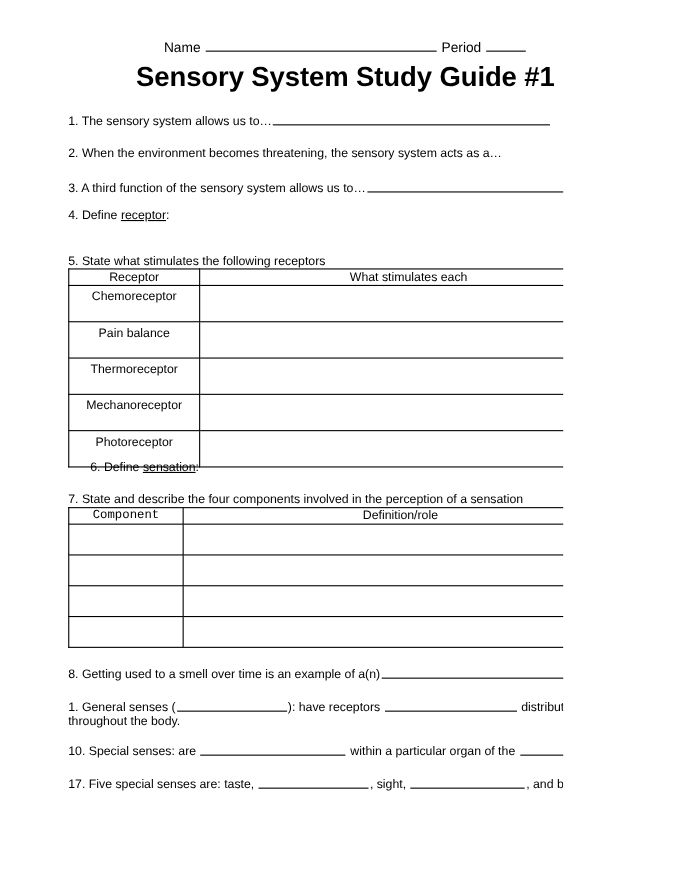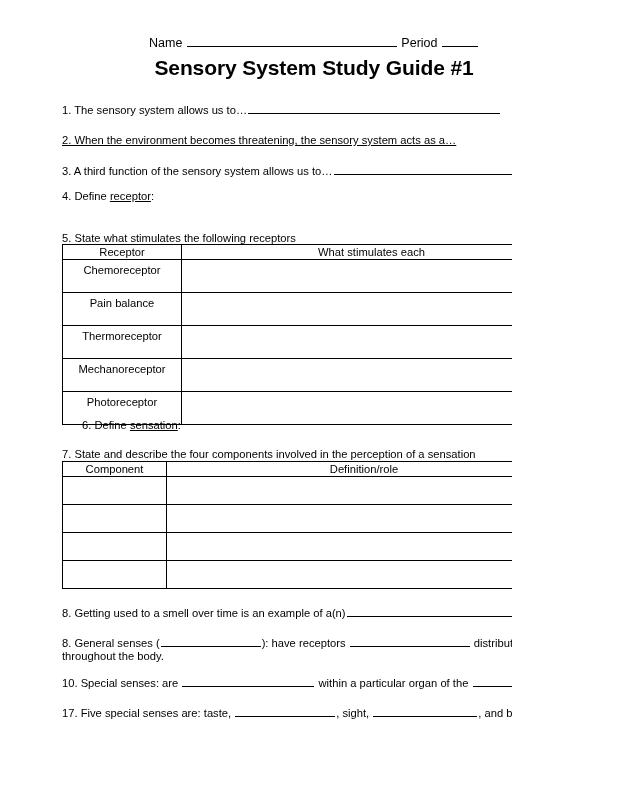--- a/index.html
+++ b/index.html
@@ -38,21 +38,21 @@
   }
   .blank-name { width: 210px; }
   .blank-period { width: 36px; }
 
   .doc-title {
     position: absolute;
     top: 56px;
     left: 0;
     width: 628px;
     text-align: center;
-    font-size: 21px;
+    font-size: 25px;
     font-weight: bold;
     letter-spacing: -0.1px;
     white-space: nowrap;
   }
 
   
   .q {
     position: absolute;
     left: 62px;
     font-size: 11.2px;
@@ -103,21 +103,21 @@
     line-height: 16px;
     padding-top: 2px;
   }
   
   #table-components {
     left: 62px;
     top: 461px;
     width: 500px;
   }
   #table-components td.lbl,
-  #table-components th.c1 { width: 103px; }
+  #table-components th.c1 { width: 103px; font-family: Liberation Mono, monospace; }
   #table-components td {
     height: 27px;
   }
 </style>
 </head>
 <body>
 
 <div id="page">
 
   <div class="name-line">
@@ -126,21 +126,21 @@
     <span>Period</span>
     <span class="blank blank-period"></span>
   </div>
 
   <div class="doc-title">Sensory System Study Guide #1</div>
 
   <div class="q" style="top:102px;">
     <span>1. The sensory system allows us to…</span><span class="blank b1"></span>
   </div>
 
-  <div class="q" style="top:133px;text-decoration:underline;">
+  <div class="q" style="top:133px;">
     <span>2. When the environment becomes threatening, the sensory system acts as a…</span>
   </div>
 
   <div class="q" style="top:163px;">
     <span>3. A third function of the sensory system allows us to…</span><span class="blank b3"></span>
   </div>
 
   <div class="q" style="top:189px;">
     <span>4. Define </span><span class="u">receptor</span><span>:</span>
   </div>
@@ -213,21 +213,21 @@
         <td></td>
       </tr>
     </tbody>
   </table>
 
   <div class="q" style="top:605px;text-align:center;">
     <span>8. Getting used to a smell over time is an example of a(n)</span><span class="blank b8"></span>
   </div>
 
   <div class="q" style="top:635px;">
-    <span>8. General senses (</span><span class="blank b9a"></span><span>): have receptors </span><span class="blank b9b"></span><span> distributed</span>
+    <span>1. General senses (</span><span class="blank b9a"></span><span>): have receptors </span><span class="blank b9b"></span><span> distributed</span>
   </div>
   <div class="q" style="top:649px;">
     <span>throughout the body.</span>
   </div>
 
   <div class="q" style="top:675px;">
     <span>10. Special senses: are </span><span class="blank b10a"></span><span> within a particular organ of the </span><span class="blank b10b"></span>
   </div>
 
   <div class="q" style="top:705px;">

